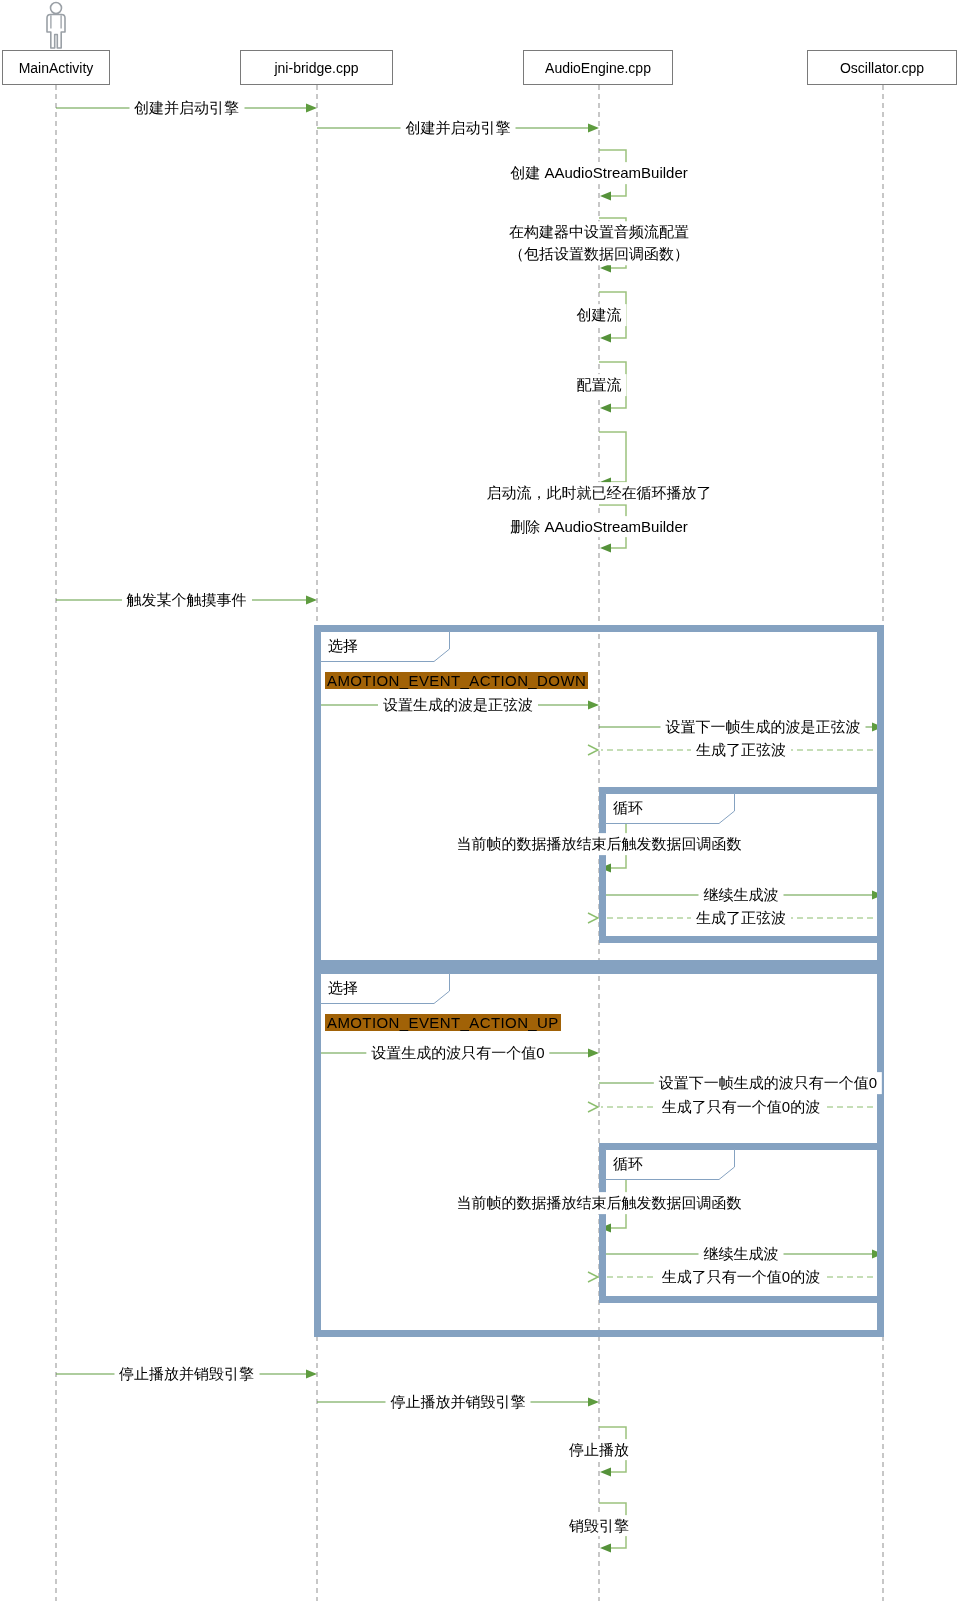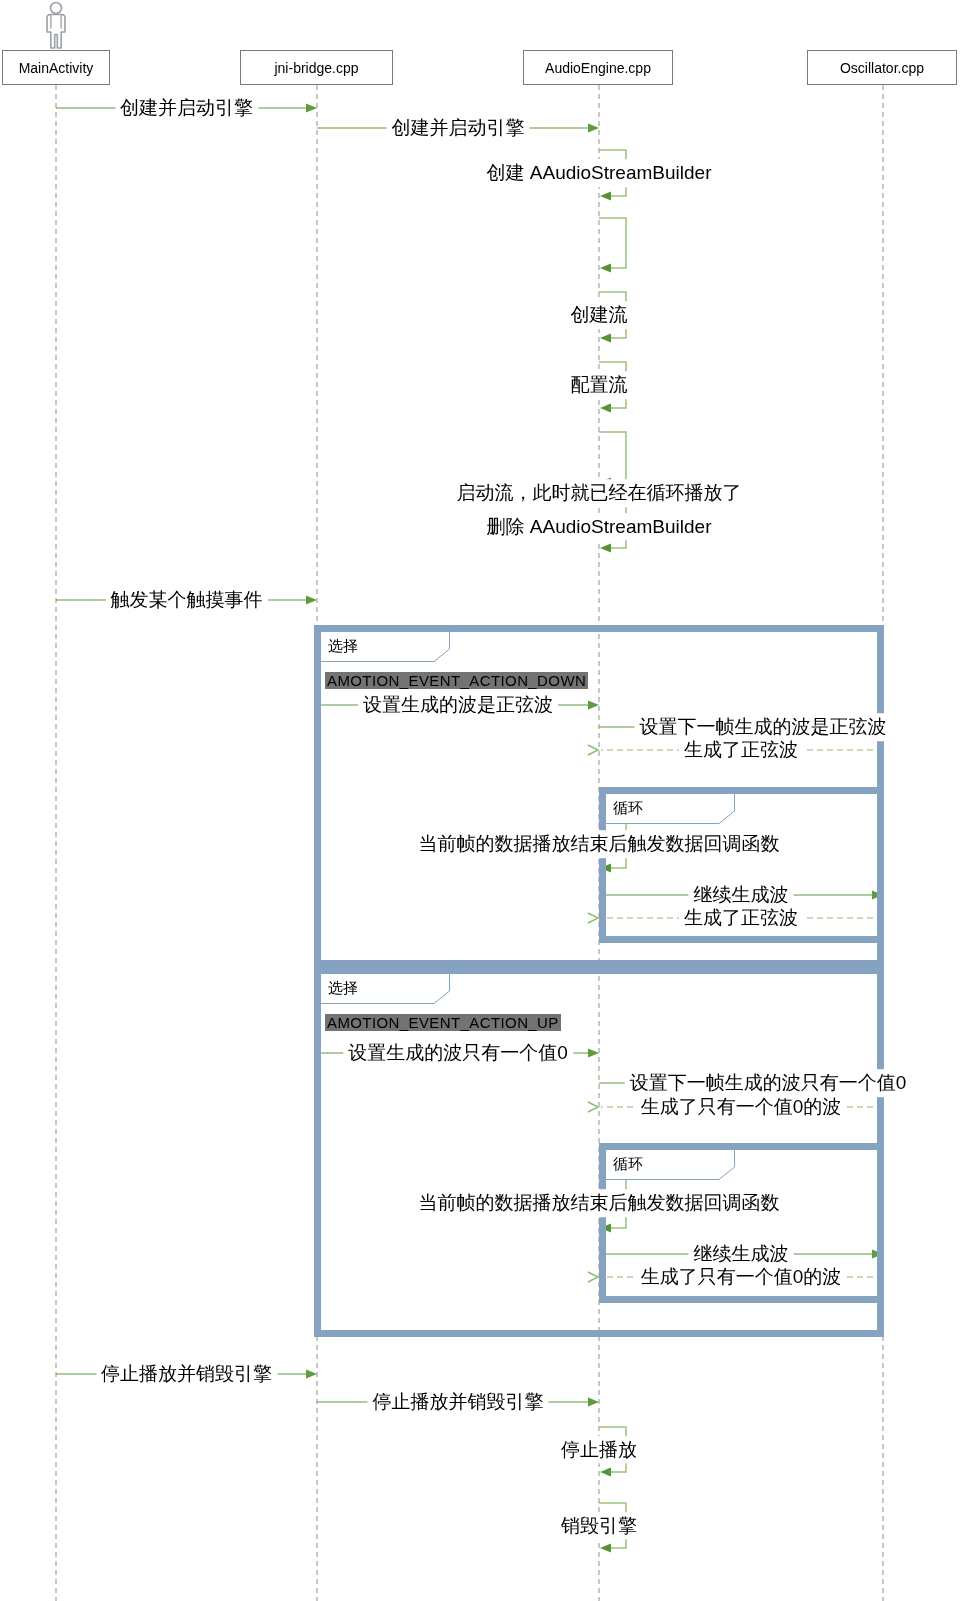--- a/index.html
+++ b/index.html
@@ -15,25 +15,25 @@
     font-size:14px;white-space:nowrap;
   }
   .actor{position:absolute;}
   .fragment{position:absolute;box-sizing:border-box;border:7px solid #fca5a5;background:transparent;}
   .frag-head{position:absolute;left:-1px;top:-1px;}
   .frag-label{
     position:absolute;left:7px;top:5px;font-size:15px;white-space:nowrap;color:#000;
   }
   .frag-cond{
     position:absolute;left:4px;top:40px;font-size:15px;letter-spacing:.4px;
-    white-space:nowrap;color:#000;background:#737373;padding:0 2px;
+    white-space:nowrap;color:#000;background:#a16207;padding:0 2px;
   }
   .msg-label{
     position:absolute;transform:translate(-50%,-50%);
-    background:#ffffff;padding:0 5px;font-size:19px;line-height:1.45;
+    background:#ffffff;padding:0 5px;font-size:15px;line-height:1.45;
     white-space:nowrap;text-align:center;color:#000;
   }
 </style>
 </head>
 <body>
 
 <div id="diagram">
   <div class="layer" id="svg-layer">
       <svg width="960" height="1601" style="position:absolute;left:0;top:0">
         <line x1="56" y1="85" x2="56" y2="1601" stroke="#8f8f8f" stroke-width="1" stroke-dasharray="5,4"></line>
@@ -140,20 +140,24 @@
       </div>
       <div class="msg-label" style="left: 186.5px; top: 108px;">
         <div>创建并启动引擎</div>
       </div>
       <div class="msg-label" style="left: 458px; top: 128px;">
         <div>创建并启动引擎</div>
       </div>
       <div class="msg-label" style="left: 599px; top: 173px;">
         <div>创建 AAudioStreamBuilder</div>
       </div>
+      <div class="msg-label" style="left: 599px; top: 243px;">
+        <div>在构建器中设置音频流配置</div>
+        <div>（包括设置数据回调函数）</div>
+      </div>
       <div class="msg-label" style="left: 599px; top: 315px;">
         <div>创建流</div>
       </div>
       <div class="msg-label" style="left: 599px; top: 385px;">
         <div>配置流</div>
       </div>
       <div class="msg-label" style="left: 599px; top: 457px; margin-top: 36px;">
         <div>启动流，此时就已经在循环播放了</div>
       </div>
       <div class="msg-label" style="left: 599px; top: 526.5px;">

